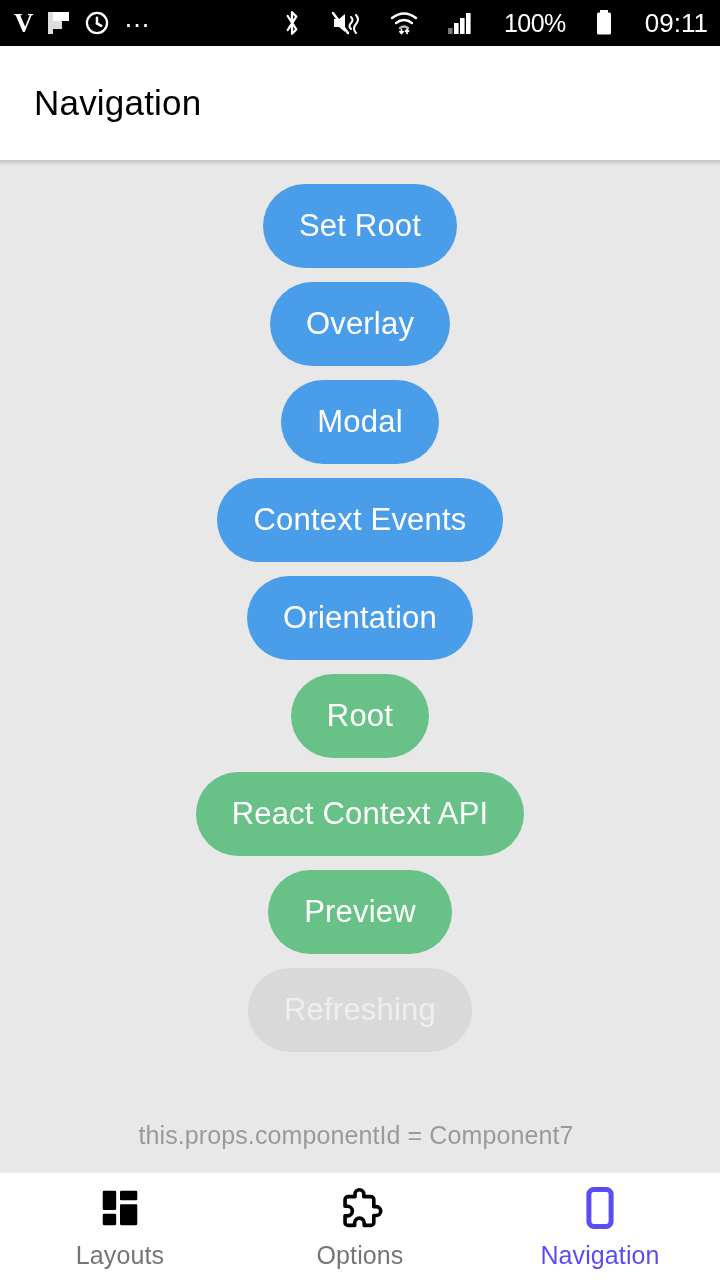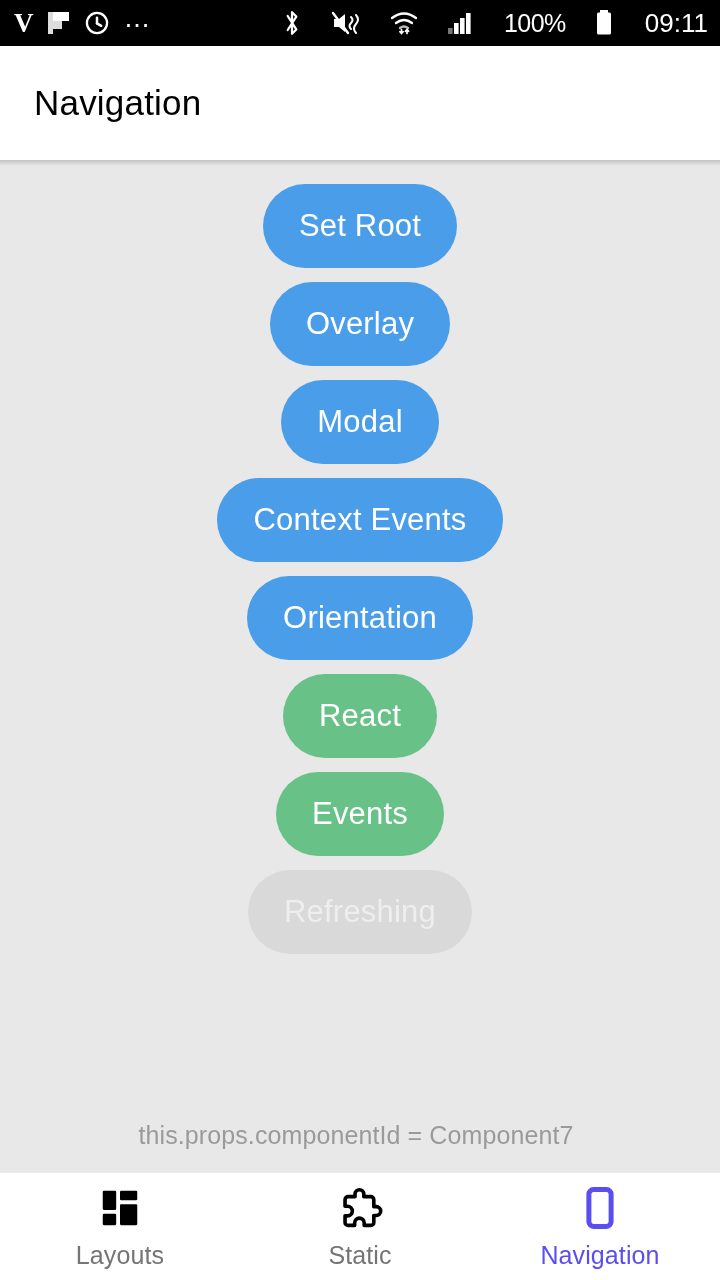--- a/index.html
+++ b/index.html
@@ -225,22 +225,23 @@
   </div>
 
   <div class="content">
     <div class="btn-list">
 
       <button class="pill blue">Set Root</button>
       <button class="pill blue">Overlay</button>
       <button class="pill blue">Modal</button>
       <button class="pill blue">Context Events</button>
       <button class="pill blue">Orientation</button>
-      <button class="pill green">React</button>
-      <button class="pill green">Events</button>
+      <button class="pill green">Root</button>
+      <button class="pill green">React Context API</button>
+      <button class="pill green">Preview</button>
 
       <div class="refresh-wrap">
         <button class="pill faded">Refreshing</button>
       </div>
     </div>
 
     <div class="component-note">this.props.componentId = Component7</div>
   </div>
 
   <div class="bottomnav">
@@ -256,21 +257,21 @@
       </span>
       <span class="navlabel">Layouts</span>
     </div>
 
     <div class="navitem">
       <span class="navicon">
         <svg width="46" height="46" viewBox="0 0 24 24" fill="none">
           <path d="M20.5 11.3h-1.3v-3.6a1.6 1.6 0 0 0-1.6-1.6h-3.6V4.8a2.3 2.3 0 1 0-4.6 0v1.3H5.8a1.6 1.6 0 0 0-1.6 1.6v3.4h1.3a2.5 2.5 0 0 1 0 5H4.2v3.4c0 .9.7 1.6 1.6 1.6h3.4v-1.3a2.5 2.5 0 1 1 5 0v1.3h3.4c.9 0 1.6-.7 1.6-1.6v-3.6h1.3a2.3 2.3 0 0 0 0-4.6z" stroke="#000000" stroke-width="1.9" stroke-linejoin="round" fill="none"></path>
         </svg>
       </span>
-      <span class="navlabel">Static</span>
+      <span class="navlabel">Options</span>
     </div>
 
     <div class="navitem active">
       <span class="navicon">
         <svg width="46" height="46" viewBox="0 0 24 24" fill="none">
           <rect x="6.2" y="2.4" width="11.6" height="19.2" rx="2.4" stroke="#5b4ef0" stroke-width="2.6"></rect>
         </svg>
       </span>
       <span class="navlabel">Navigation</span>
     </div>

